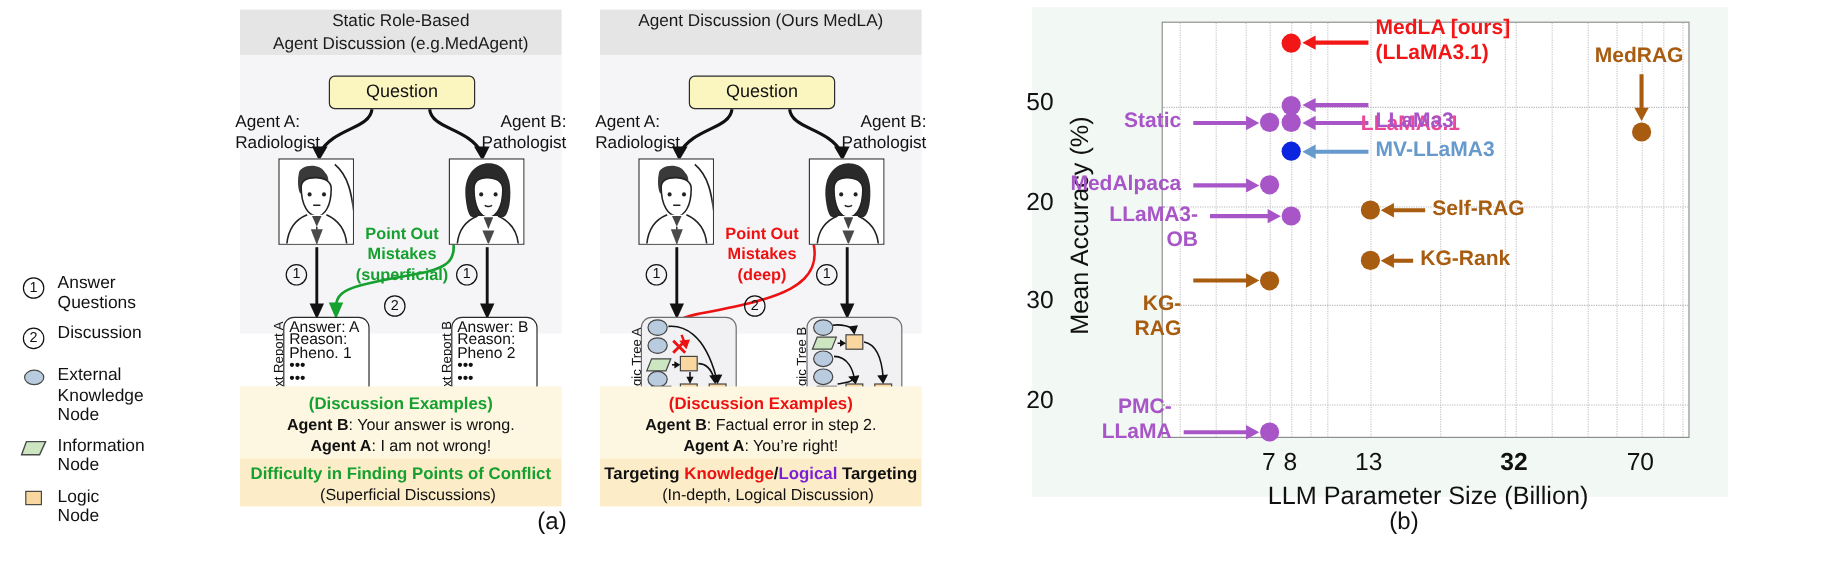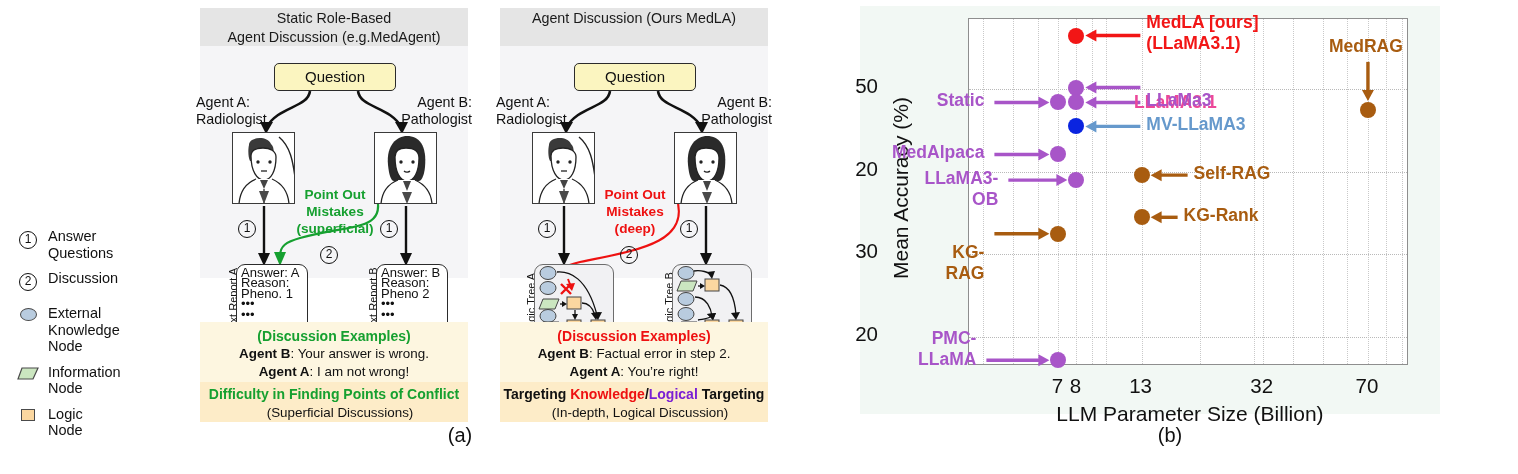--- a/index.html
+++ b/index.html
@@ -550,19 +550,19 @@
     <div id="yticks-layer">
         <div class="ytick" style="top: 316.083px;">20</div>
         <div class="ytick" style="top: 233.464px;">30</div>
         <div class="ytick" style="top: 150.845px;">20</div>
         <div class="ytick" style="top: 68.2262px;">50</div>
       </div>
     <div id="xticks-layer">
         <div class="xtick" style="left: 175.396px;">7</div>
         <div class="xtick" style="left: 193.348px;">8</div>
         <div class="xtick" style="left: 258.617px;">13</div>
-        <div class="xtick" style="left: 379.715px;">32</div>
+        <div class="xtick" style="left: 379.715px; font-weight: bold;">32</div>
         <div class="xtick" style="left: 484.946px;">70</div>
       </div>
   </div>
 
   <div class="panel-tag" id="tag-b">(b)</div>
 </div>
 
 </body></html>

